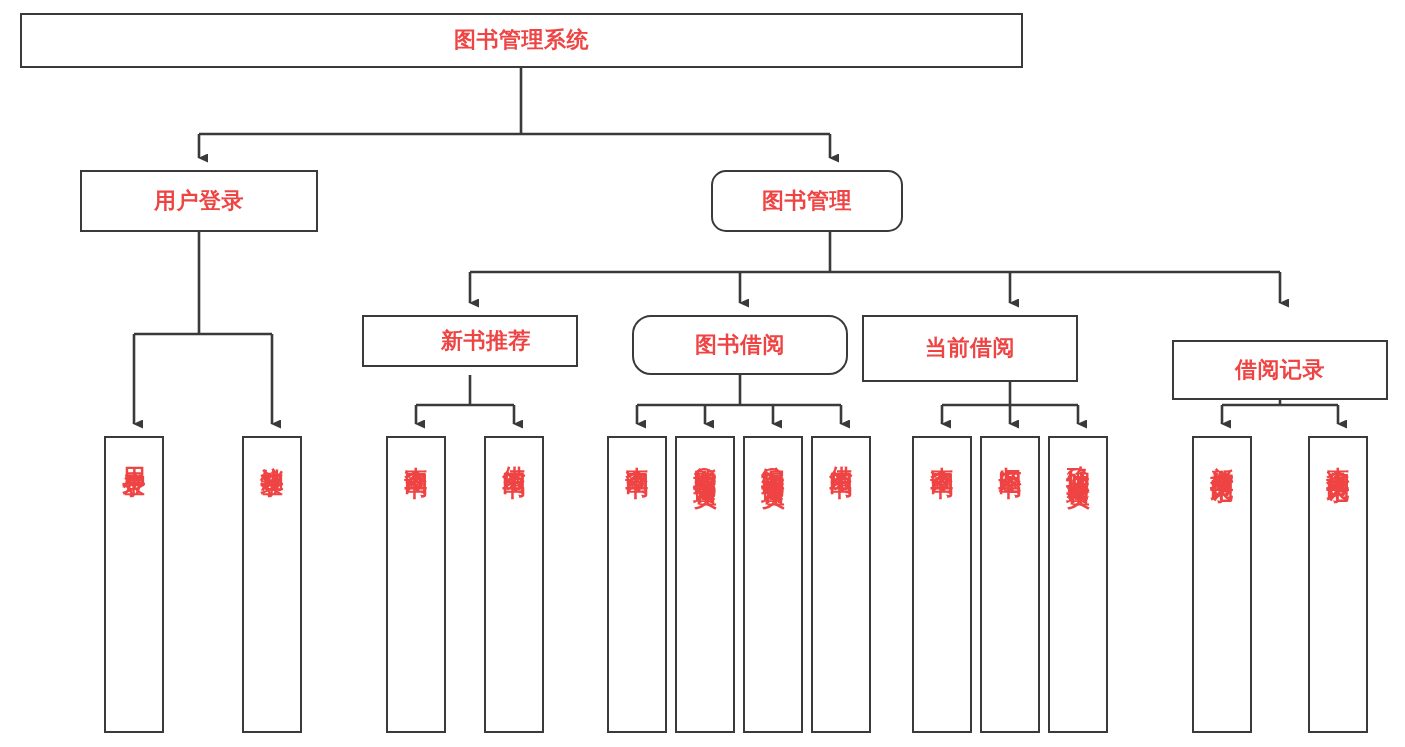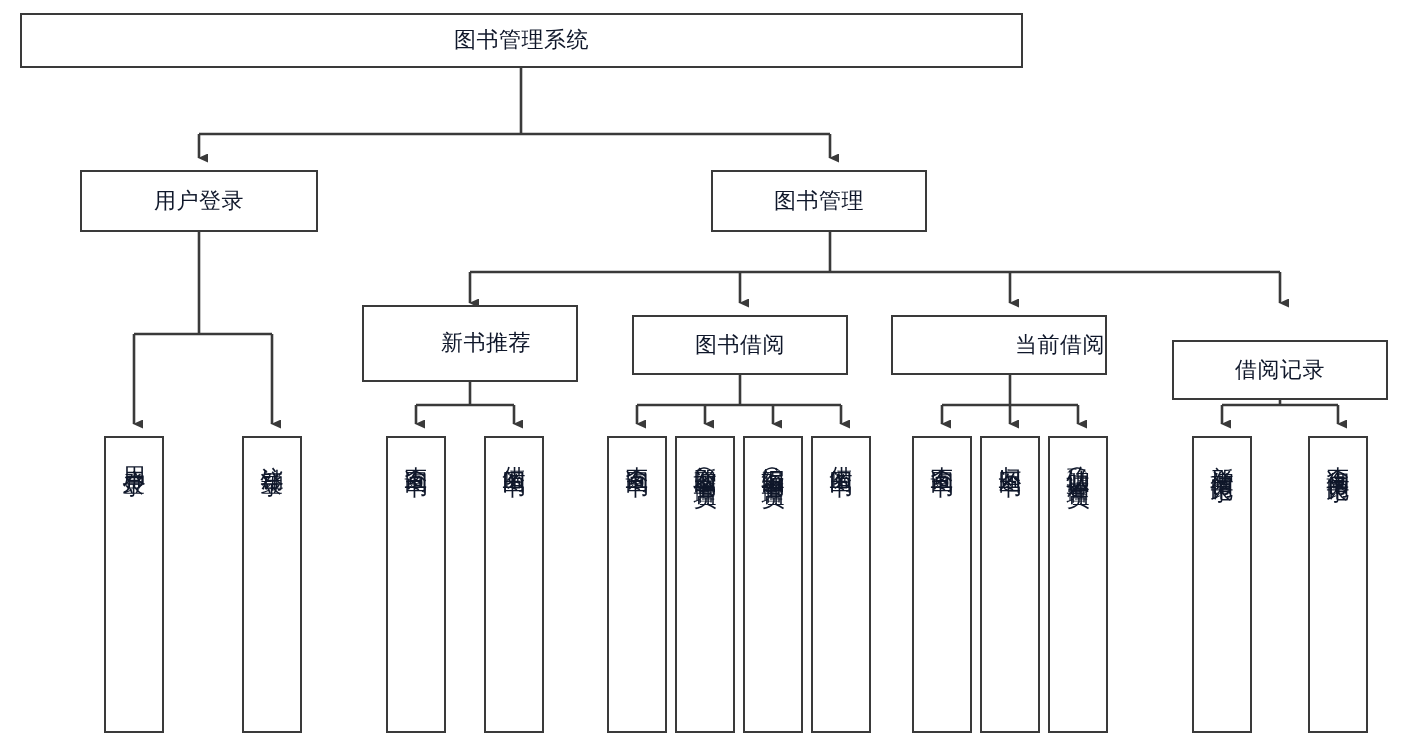--- a/index.html
+++ b/index.html
@@ -34,21 +34,22 @@
     border: 2px solid #3a3a3a;
     display: flex;
     align-items: center;
     justify-content: center;
     color: #1a1a1a;
   }
   .node-label {
     display: block;
     line-height: 1.12;
     letter-spacing: 0.5px;
-    color: #0f172a;
+    color: #ef4444;
+    font-weight: bold;
   }
   .horiz .node-label {
     font-size: 22px;
     white-space: nowrap;
   }
   .vert {
     align-items: flex-start;
     justify-content: center;
     padding-top: 10px;
   }
@@ -125,31 +126,31 @@
     </g>
   </svg>
 
   <div class="node horiz" style="left:20px; top:13px; width:1003px; height:55px;">
     <span class="node-label">图书管理系统</span>
   </div>
 
   <div class="node horiz" style="left:80px; top:170px; width:238px; height:62px;">
     <span class="node-label">用户登录</span>
   </div>
-  <div class="node horiz" style="left:711px; top:170px; width:216px; height:62px;">
+  <div class="node horiz" style="left:711px; top:170px; width:192px; height:62px;border-radius:15px;">
     <span class="node-label">图书管理</span>
   </div>
 
-  <div class="node horiz" style="left:362px; top:305px; width:216px; height:77px;padding-left:32px;">
+  <div class="node horiz" style="left:362px; top:315px; width:216px; height:52px;padding-left:32px;">
     <span class="node-label">新书推荐</span>
   </div>
-  <div class="node horiz" style="left:632px; top:315px; width:216px; height:60px;">
+  <div class="node horiz" style="left:632px; top:315px; width:216px; height:60px;border-radius:19px;">
     <span class="node-label">图书借阅</span>
   </div>
-  <div class="node horiz" style="left:891px; top:315px; width:216px; height:60px;justify-content:flex-end;">
+  <div class="node horiz" style="left:862px; top:315px; width:216px; height:67px;">
     <span class="node-label">当前借阅</span>
   </div>
   <div class="node horiz" style="left:1172px; top:315px; width:216px; height:60px;margin-top:25px;">
     <span class="node-label">借阅记录</span>
   </div>
 
   <div class="node vert" style="left:104px; top:436px; width:60px; height:297px;">
     <span class="node-label">用户登录</span>
   </div>
   <div class="node vert" style="left:242px; top:436px; width:60px; height:297px;">

